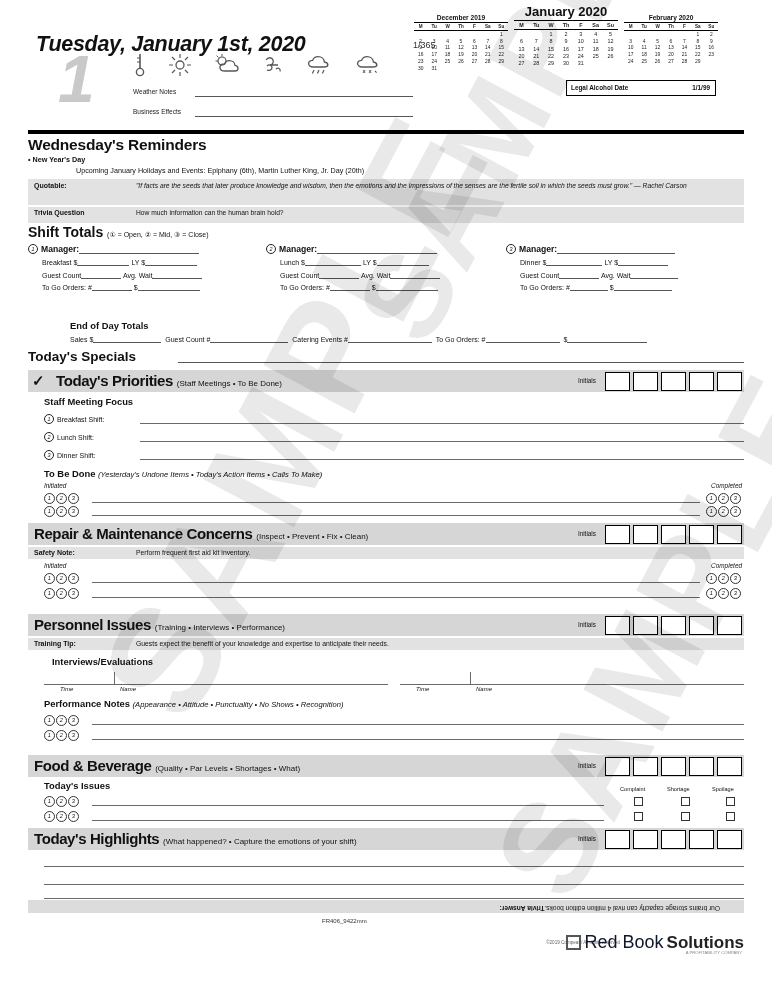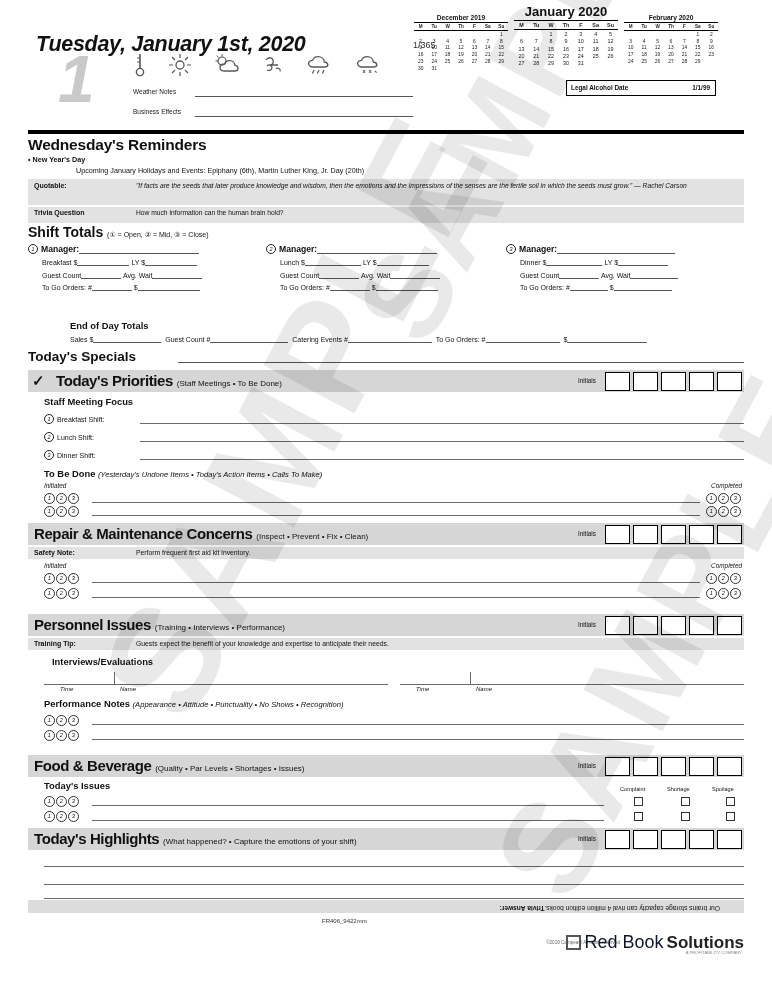--- a/index.html
+++ b/index.html
@@ -609,21 +609,21 @@
     <span style="font-size:7.6px;font-weight:normal;font-style:italic;">(Appearance • Attitude • Punctuality • No Shows • Recognition)</span>
   </div>
 
   <div class="nums" style="left:44px;top:715px;"><span>1</span><span>2</span><span>3</span></div>
   <div class="rule" style="left:92px;top:724px;width:652px;"></div>
   <div class="nums" style="left:44px;top:730px;"><span>1</span><span>2</span><span>3</span></div>
   <div class="rule" style="left:92px;top:739px;width:652px;"></div>
 
   <div class="band" style="top:755px;">
     <span class="btitle"><span>Food &amp; Beverage</span>
-      <span class="bsub">(Quality • Par Levels • Shortages • Issues)</span></span>
+      <span class="bsub">(Quality • Par Levels • Shortages • What)</span></span>
     <span class="initlab">Initials</span>
     <span class="boxes">
       <i></i>
         <i></i>
         <i></i>
         <i></i>
         <i></i>
     </span>
   </div>
 

